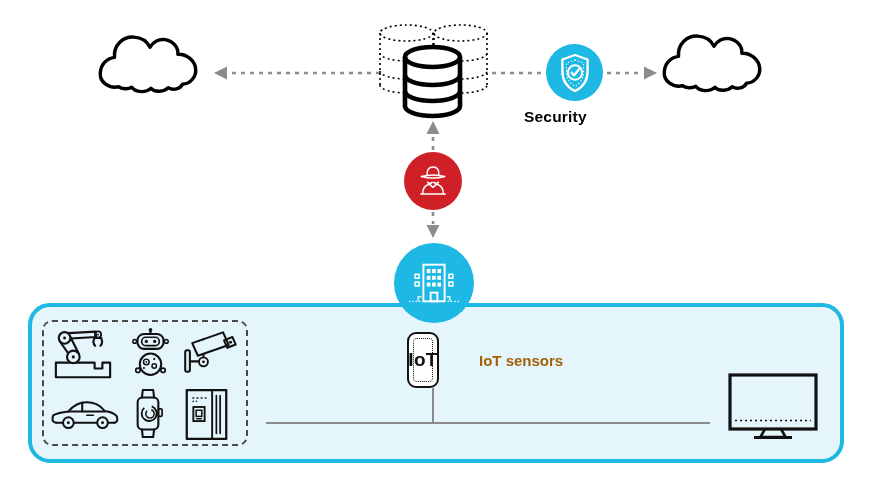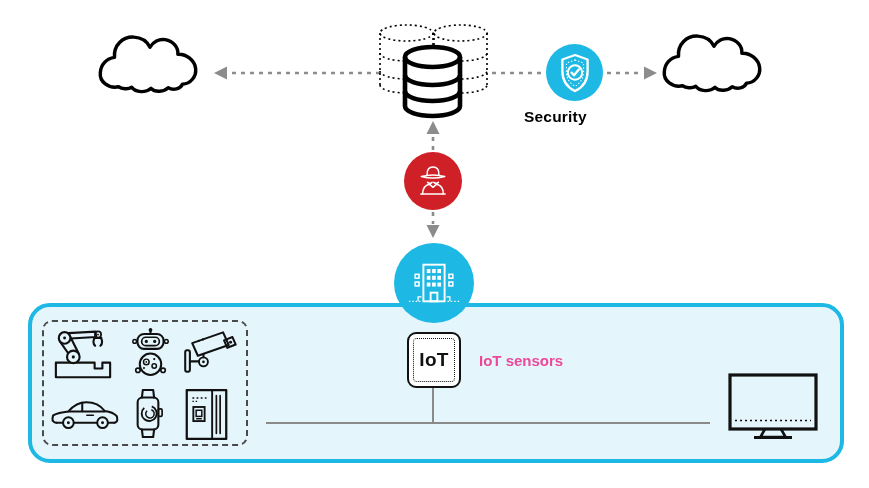--- a/index.html
+++ b/index.html
@@ -20,29 +20,29 @@
   }
   .panel{
     position:absolute;left:28px;top:303px;width:816px;height:160px;
     box-sizing:border-box;background:#e4f5fb;border:4px solid #1db8e3;border-radius:22px;
   }
   .device-box{
     position:absolute;left:42px;top:320px;width:206px;height:126px;
     box-sizing:border-box;border:2.6px dashed #4a4a4a;border-radius:10px;
   }
   .iot-box{
-    position:absolute;left:407px;top:332px;width:54px;height:56px;
+    position:absolute;left:407px;top:332px;width:32px;height:56px;
     box-sizing:border-box;background:#ffffff;border:2.6px solid #111;border-radius:9px;
   }
   .iot-inner{
     position:absolute;inset:4px;border:1.6px dotted #111;border-radius:4px;
     display:flex;align-items:center;justify-content:center;
     font-size:19px;font-weight:bold;color:#111;letter-spacing:.3px;
   }
-  .iot-sensors-label{position:absolute;left:479px;top:352px;font-size:15px;font-weight:bold;color:#ec4899;}
+  .iot-sensors-label{position:absolute;left:479px;top:352px;font-size:15px;font-weight:bold;color:#a16207;}
   .connector{position:absolute;background:#8a8a8a;}
   .v-line{left:431.5px;top:388px;width:2.8px;height:34px;}
   .h-line{left:266px;top:421.5px;width:444px;height:2.8px;}
   svg{display:block;}
 </style>
 </head>
 <body>
 
 <div class="canvas">
 

